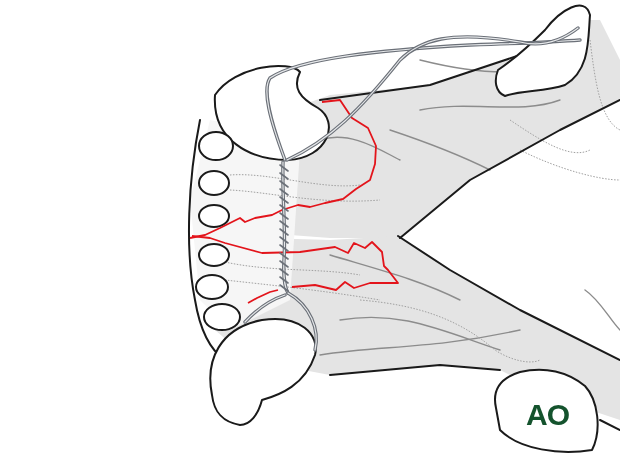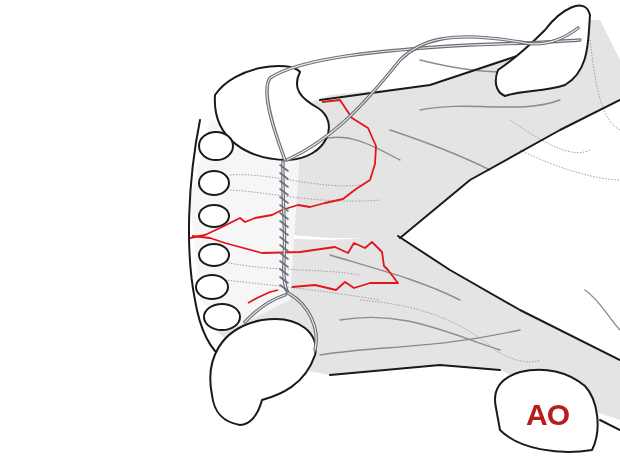--- a/index.html
+++ b/index.html
@@ -8,21 +8,21 @@
   .bone-fill-dark { fill: #e4e4e4; }
   .bone-fill-light { fill: #f6f6f6; }
   .outline { fill: none; stroke: #1a1a1a; stroke-width: 2; stroke-linejoin: round; stroke-linecap: round; }
   .outline-fill { stroke: #1a1a1a; stroke-width: 2; stroke-linejoin: round; }
   .contour { fill: none; stroke: #8c8c8c; stroke-width: 1.4; stroke-linecap: round; }
   .dotted { fill: none; stroke: #a0a0a0; stroke-width: 1; stroke-dasharray: 1.5 1.5; }
   .fracture { fill: none; stroke: #e3141b; stroke-width: 1.8; stroke-linejoin: round; }
   .wire-outer { fill: none; stroke: #6b7078; stroke-width: 3.4; stroke-linecap: round; }
   .wire-inner { fill: none; stroke: #e6e8ea; stroke-width: 1.2; stroke-linecap: round; }
   .tooth { fill: #ffffff; stroke: #1a1a1a; stroke-width: 2; }
-  .logo-text { position: absolute; left: 526px; top: 398px; font-size: 30px; font-weight: bold; color: #b91c1c; letter-spacing: -1px; font-family: "Liberation Sans", sans-serif; }
+  .logo-text { position: absolute; left: 526px; top: 398px; font-size: 30px; font-weight: bold; color: #14532d; letter-spacing: -1px; font-family: "Liberation Sans", sans-serif; }
 </style>
 </head>
 <body>
 
 <svg id="canvas" viewBox="0 0 620 459" xmlns="http://www.w3.org/2000/svg">
   <g>
     <path class="bone-fill-dark" d="M 205 140 L 330 95 L 430 85 L 520 55 L 570 20 L 600 20 L 620 60 L 620 100 L 560 130 L 470 180 L 400 238 L 330 238 L 250 232 L 200 236 Z"></path>
     <path class="bone-fill-dark" d="M 200 236 L 330 240 L 398 236 L 450 270 L 520 310 L 620 360 L 620 420 L 560 400 L 500 370 L 440 365 L 330 375 L 250 360 L 215 330 Z"></path>
     <path class="bone-fill-light" d="M 210 120 L 260 130 L 300 150 L 290 300 L 230 330 L 200 300 L 190 200 Z"></path>
   </g>

